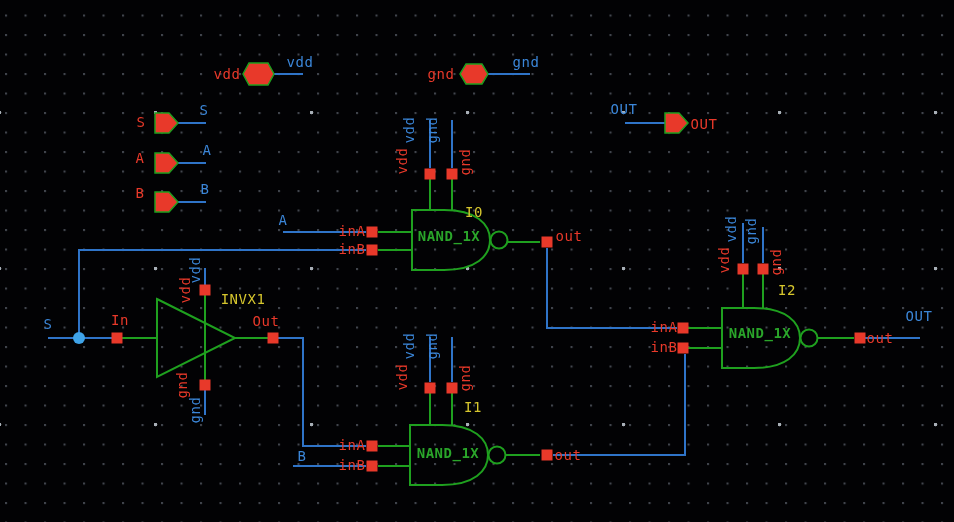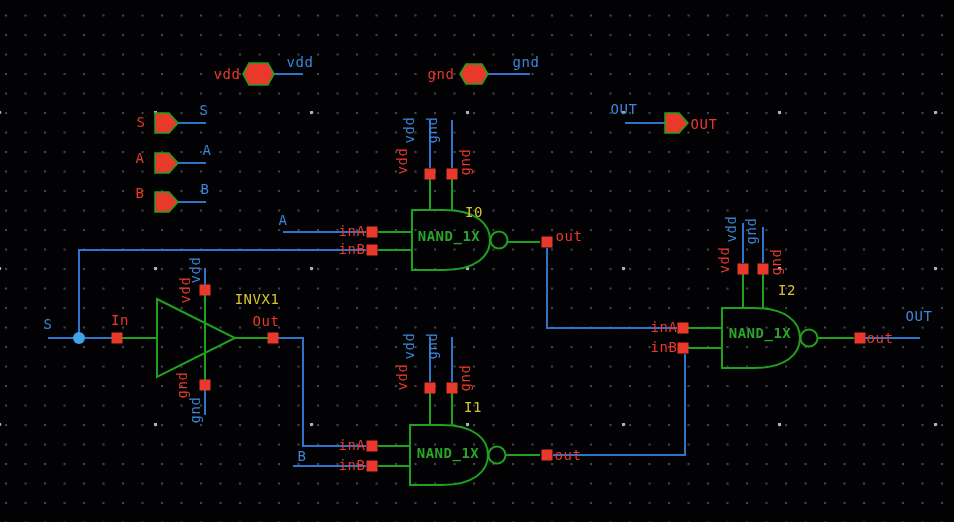--- a/index.html
+++ b/index.html
@@ -160,21 +160,21 @@
   <div class="lbl green" style="left:760px;top:333px;">NAND_1X</div>
   <div class="lbl yellow" style="left:787px;top:290px;">I2</div>
   <div class="lbl red" style="left:664px;top:327px;">inA</div>
   <div class="lbl red" style="left:664px;top:347px;">inB</div>
   <div class="lbl red" style="left:880px;top:338px;">out</div>
   <div class="lbl red rot" style="left:724px;top:260px;">vdd</div>
   <div class="lbl red rot" style="left:776px;top:262px;">gnd</div>
   <div class="lbl blue rot" style="left:731px;top:229px;">vdd</div>
   <div class="lbl blue rot" style="left:751px;top:231px;">gnd</div>
 
-  <div class="lbl yellow" style="left:243px;top:299px;margin-left:14px;">INVX1</div>
+  <div class="lbl yellow" style="left:243px;top:299px;">INVX1</div>
   <div class="lbl red" style="left:120px;top:320px;text-align:center;">In</div>
   <div class="lbl red" style="left:266px;top:321px;">Out</div>
   <div class="lbl red rot" style="left:185px;top:290px;">vdd</div>
   <div class="lbl blue rot" style="left:195px;top:270px;">vdd</div>
   <div class="lbl red rot" style="left:182px;top:385px;">gnd</div>
   <div class="lbl blue rot" style="left:195px;top:410px;">gnd</div>
 
 </div>
 
 </body></html>

